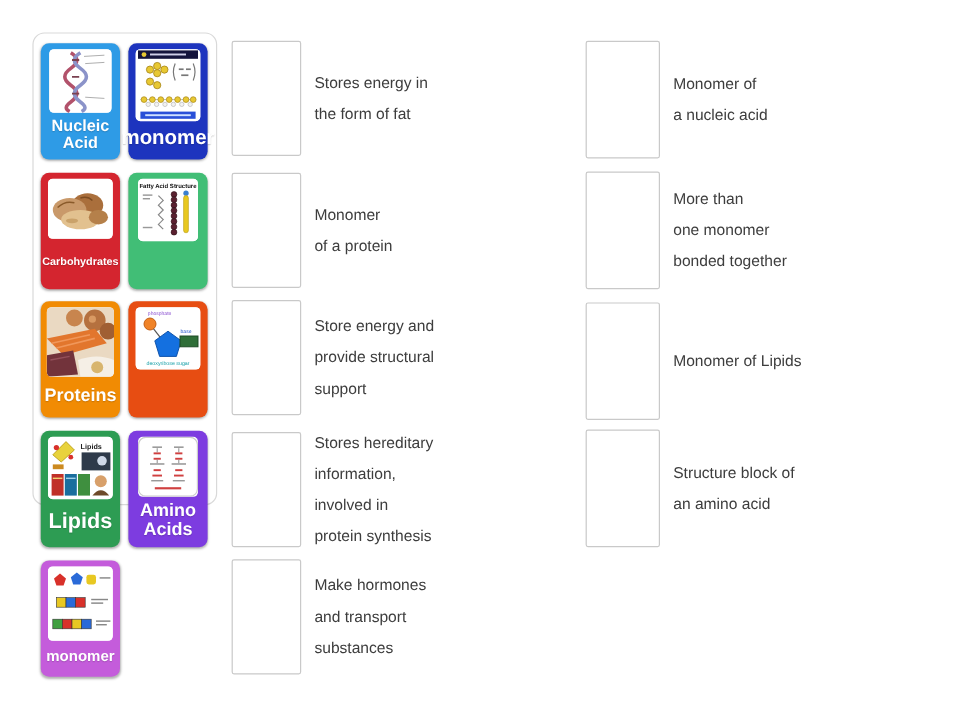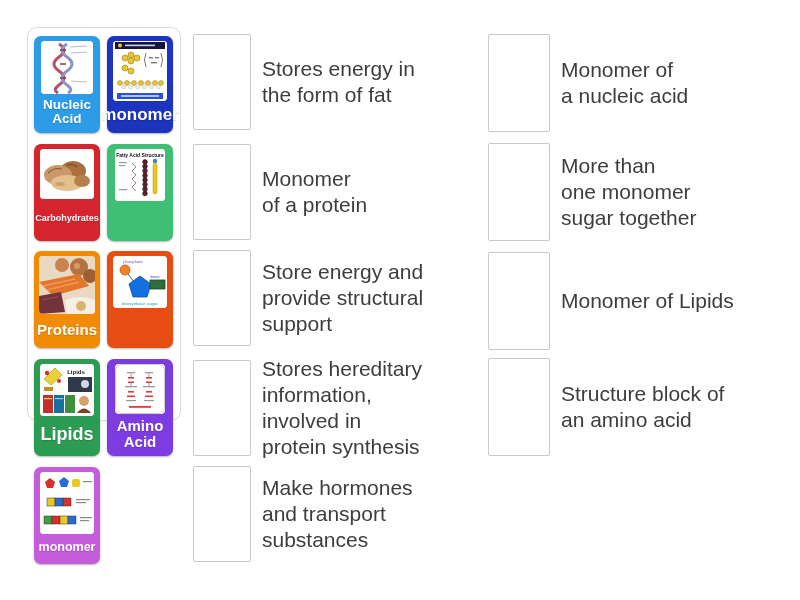--- a/index.html
+++ b/index.html
@@ -37,21 +37,21 @@
   .c8{left:6px;top:439px}
   
   .match-row{position:absolute;display:flex;align-items:center;}
   .slot{
     background:#fff;border:1px solid var(--slot-border,#c9c9c9);
     border-radius:2px;flex:none;box-sizing:border-box;
   }
   .mid .slot{width:58px;height:96px;}
   .rt  .slot{width:62px;height:98px;}
   .def{
-    margin-left:11px;font-size:21px;line-height:26px;
+    margin-left:11px;font-size:13px;line-height:26px;
     color:var(--def-text,#3d3d3d);white-space:pre-line;
   }
   .m0{left:193px;top:34px}  .m1{left:193px;top:144px} .m2{left:193px;top:250px}
   .m3{left:193px;top:356px} .m4{left:193px;top:466px}
   .r0{left:488px;top:34px}  .r1{left:488px;top:143px}
   .r2{left:488px;top:252px} .r3{left:488px;top:358px}
 </style>
 </head>
 <body>
 
@@ -227,21 +227,21 @@
       </g>
       <g stroke="#888" stroke-width="0.8">
         <line x1="16" y1="9.5" x2="16" y2="13"></line>
           <line x1="34" y1="9.5" x2="34" y2="13"></line>
         <line x1="16" y1="19" x2="16" y2="22"></line>
           <line x1="34" y1="19" x2="34" y2="22"></line>
       </g>
       <rect x="11" y="36" width="10" height="1.2" fill="#999"></rect>
       <rect x="29" y="36" width="10" height="1.2" fill="#999"></rect>
     </svg>
-    <span class="card-label" style="font-size:15px">Amino Acid</span>
+    <span class="card-label" style="font-size:15px">Amino Acids</span>
   </div>
 
   <div class="card c8" style="background: rgb(196, 92, 219);">
     <svg class="card-img" width="54" height="62" viewBox="0 0 54 62">
       <rect width="54" height="62" fill="#fff"></rect>
       <path d="M5 10 l5 -4 5 4 -2 6 -6 0 Z" fill="#d8302a"></path>
       <path d="M19 9 l5 -4 5 4 -2 6 -6 0 Z" fill="#2a6ad8"></path>
       <rect x="32" y="7" width="8" height="8" rx="2" fill="#e8c822"></rect>
       <rect x="43" y="9" width="9" height="1.2" fill="#888"></rect>
       <g stroke="#333" stroke-width="0.5">
@@ -296,21 +296,21 @@
 
 <div class="match-row rt r0">
   <div class="slot"></div>
   <div class="def">Monomer of
 a nucleic acid</div>
 </div>
 <div class="match-row rt r1">
   <div class="slot"></div>
   <div class="def">More than
 one monomer
-sugar together</div>
+bonded together</div>
 </div>
 <div class="match-row rt r2">
   <div class="slot"></div>
   <div class="def">Monomer of Lipids</div>
 </div>
 <div class="match-row rt r3">
   <div class="slot"></div>
   <div class="def">Structure block of
 an amino acid</div>
 </div>

